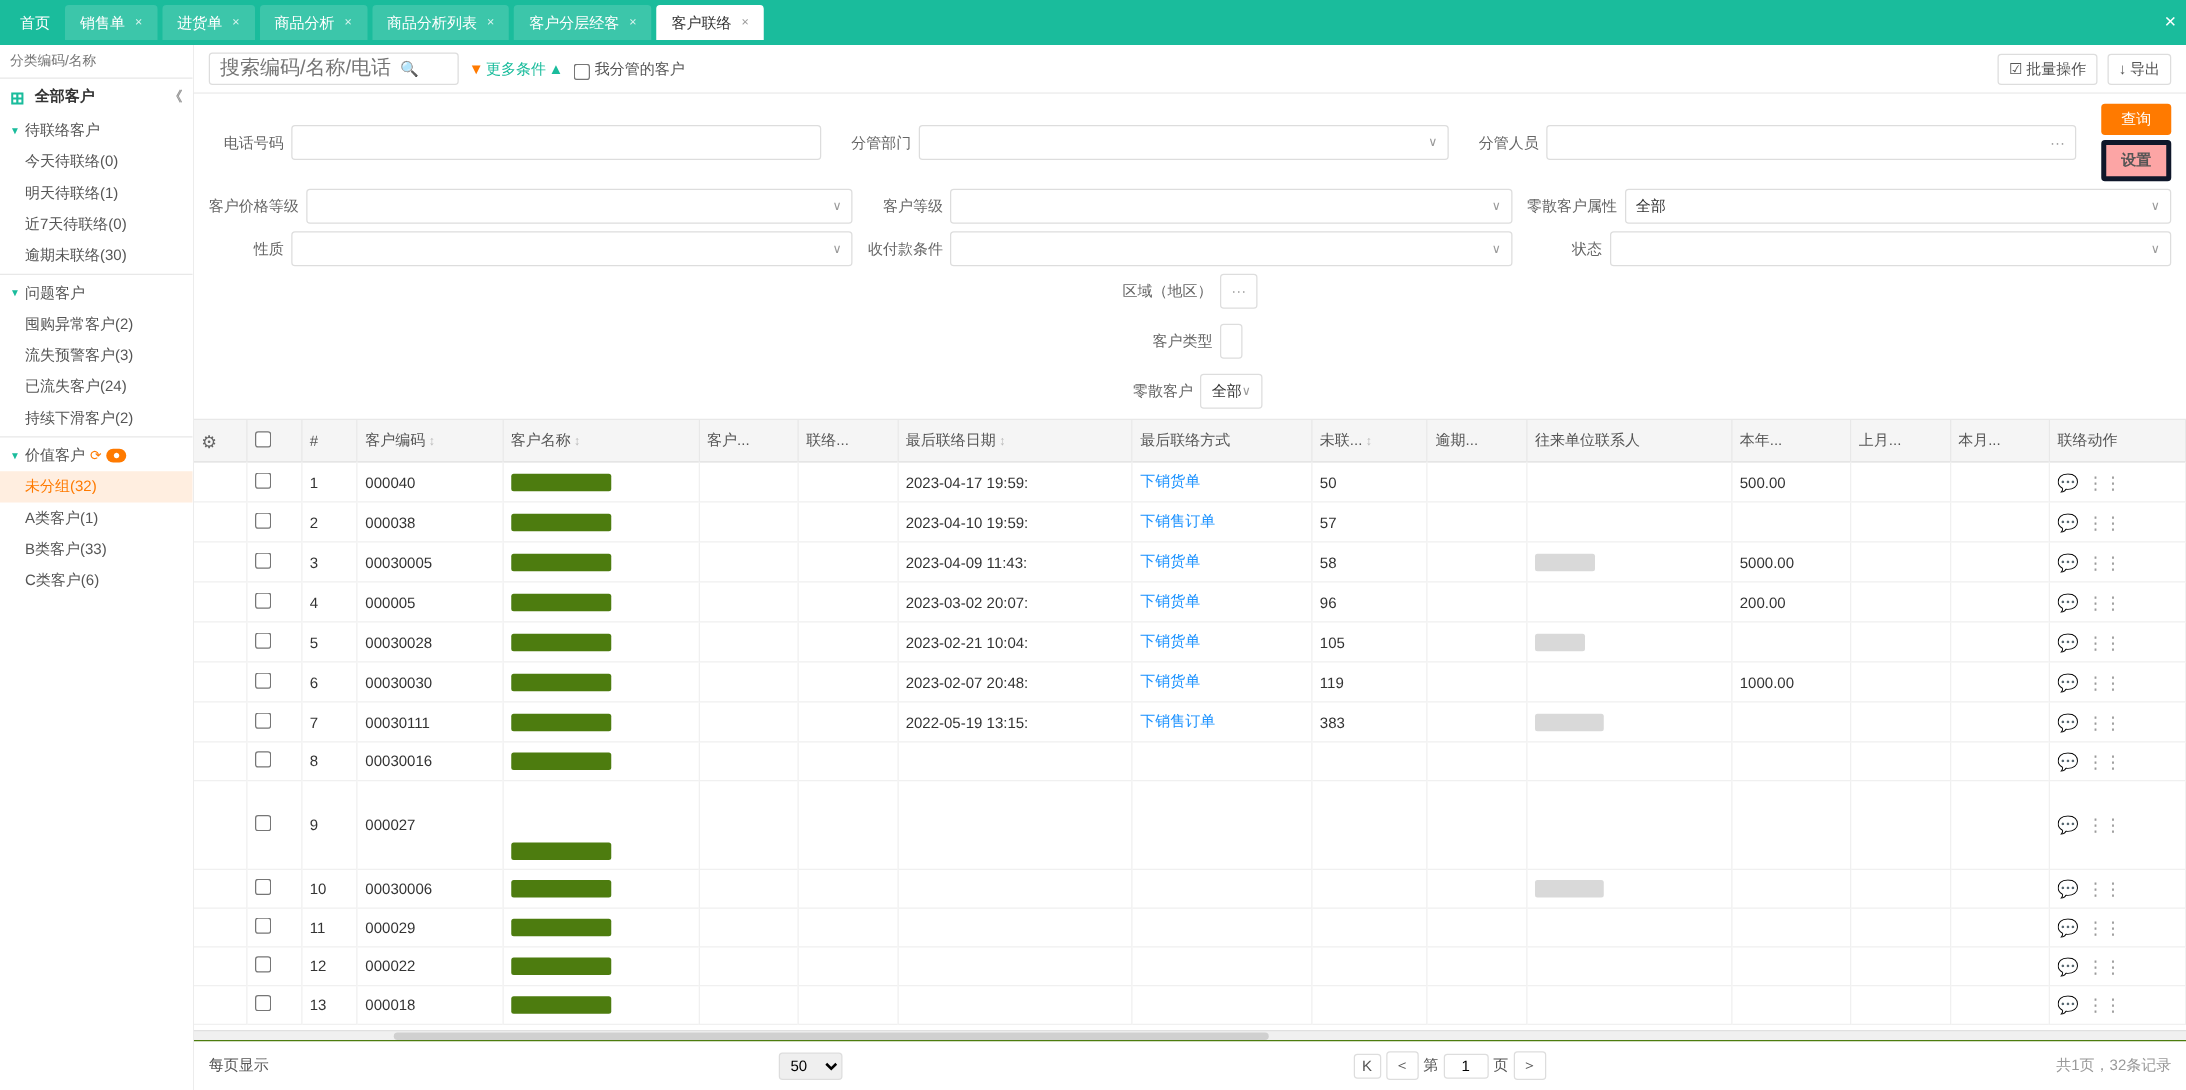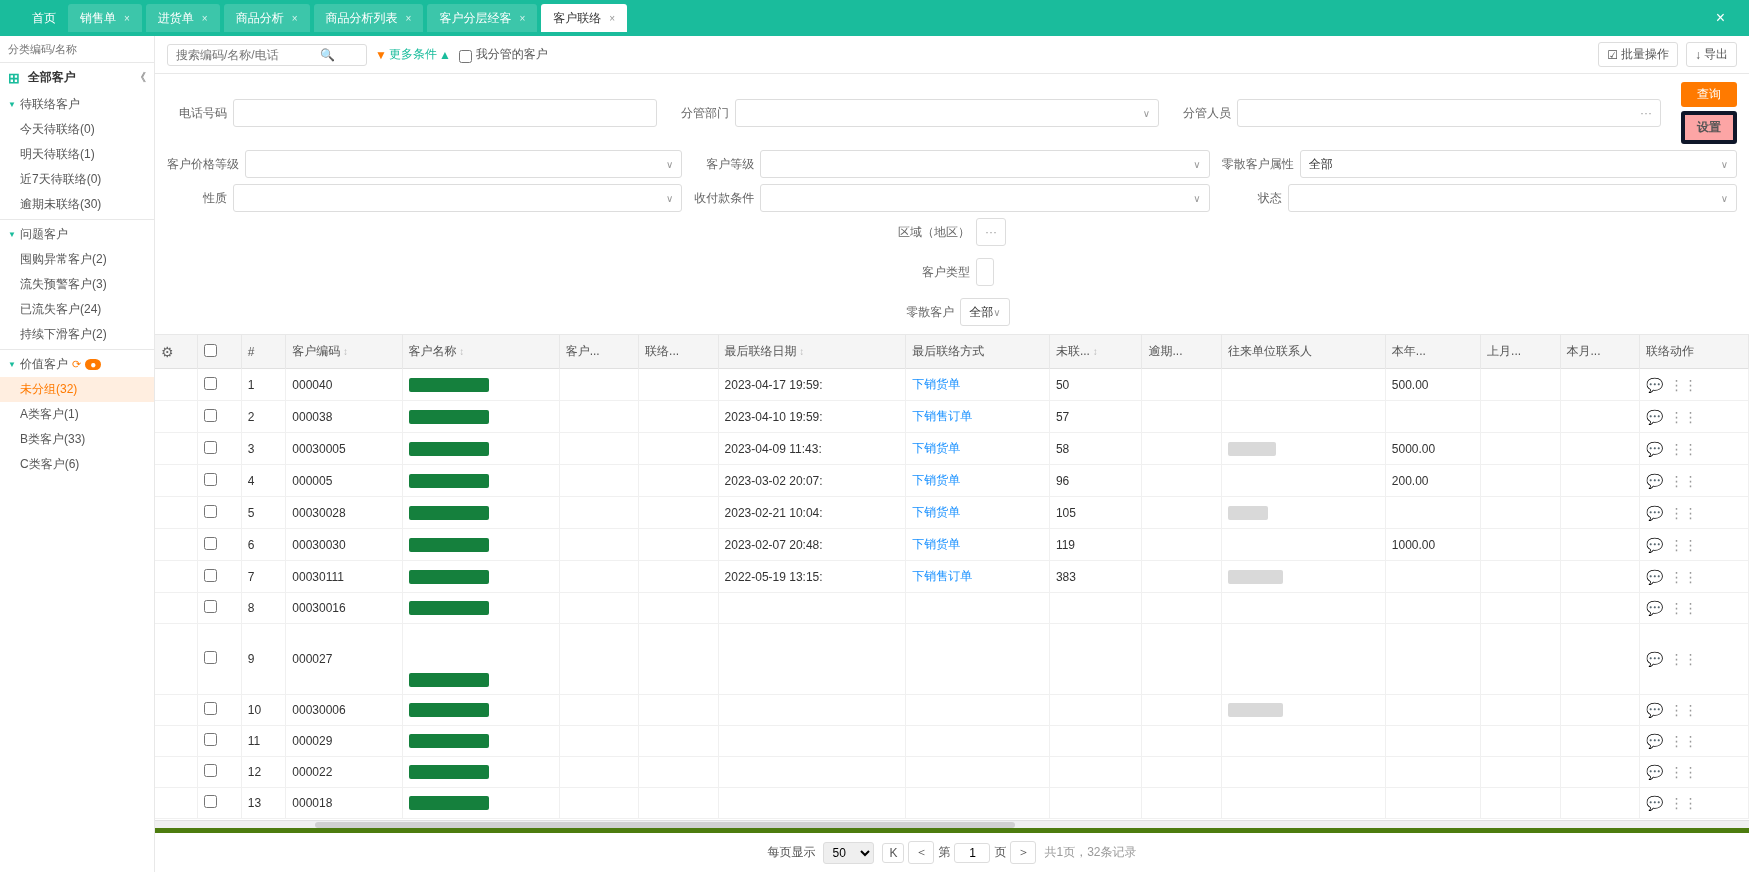--- a/index.html
+++ b/index.html
@@ -4,21 +4,21 @@
   <style>
     * { box-sizing: border-box; margin: 0; padding: 0; font-family: 'Microsoft YaHei', sans-serif; font-size: 12px; }
     body { background: #f5f5f5; overflow: hidden; }
 
     
     .top-nav {
       display: flex;
       align-items: center;
       background: #1abc9c;
       height: 36px;
-      padding: 0 24px;
+      padding: 0 8px;
       gap: 4px;
     }
     .nav-tab {
       display: flex;
       align-items: center;
       padding: 0 12px;
       height: 28px;
       background: rgba(255,255,255,0.15);
       color: #fff;
       border-radius: 3px 3px 0 0;
@@ -150,21 +150,21 @@
       align-items: center;
       border: 1px solid #ddd;
       border-radius: 3px;
       padding: 3px 8px;
       gap: 4px;
       width: 200px;
     }
     .search-box input {
       border: none;
       outline: none;
-      font-size: 12px;
+      font-size: 16px;
       color: #4d7c0f;
       width: 140px;
     }
     .more-conditions {
       display: flex;
       align-items: center;
       color: #1abc9c;
       gap: 2px;
       cursor: pointer;
       font-size: 12px;
@@ -318,21 +318,21 @@
       color: #333;
       white-space: nowrap;
       border-right: 1px solid #f0f0f0;
     }
     .td-link {
       color: #1890ff;
       cursor: pointer;
       text-decoration: none;
     }
     .blurred {
-      background: #15803d;
+      background: #4d7c0f;
       border-radius: 2px;
       color: transparent;
       min-width: 60px;
       display: inline-block;
       height: 14px;
       vertical-align: middle;
       text-decoration: underline;
     }
     .blurred-sm {
       background: #d9d9d9;
@@ -351,24 +351,24 @@
     .action-icon {
       color: #999;
       cursor: pointer;
       font-size: 14px;
     }
 
     
     .table-footer {
       display: flex;
       align-items: center;
-      justify-content: center;
+      justify-content: space-between;
       padding: 8px 12px;
       background: #fff;
-      border-top: 5px solid #4d7c0f;
+      border-top: 1px solid #4d7c0f;
       gap: 8px;
       font-size: 12px;
       color: #555;
     }
     .page-size-select {
       border: 1px solid #ddd;
       border-radius: 3px;
       padding: 2px 4px;
       font-size: 12px;
       outline: none;

